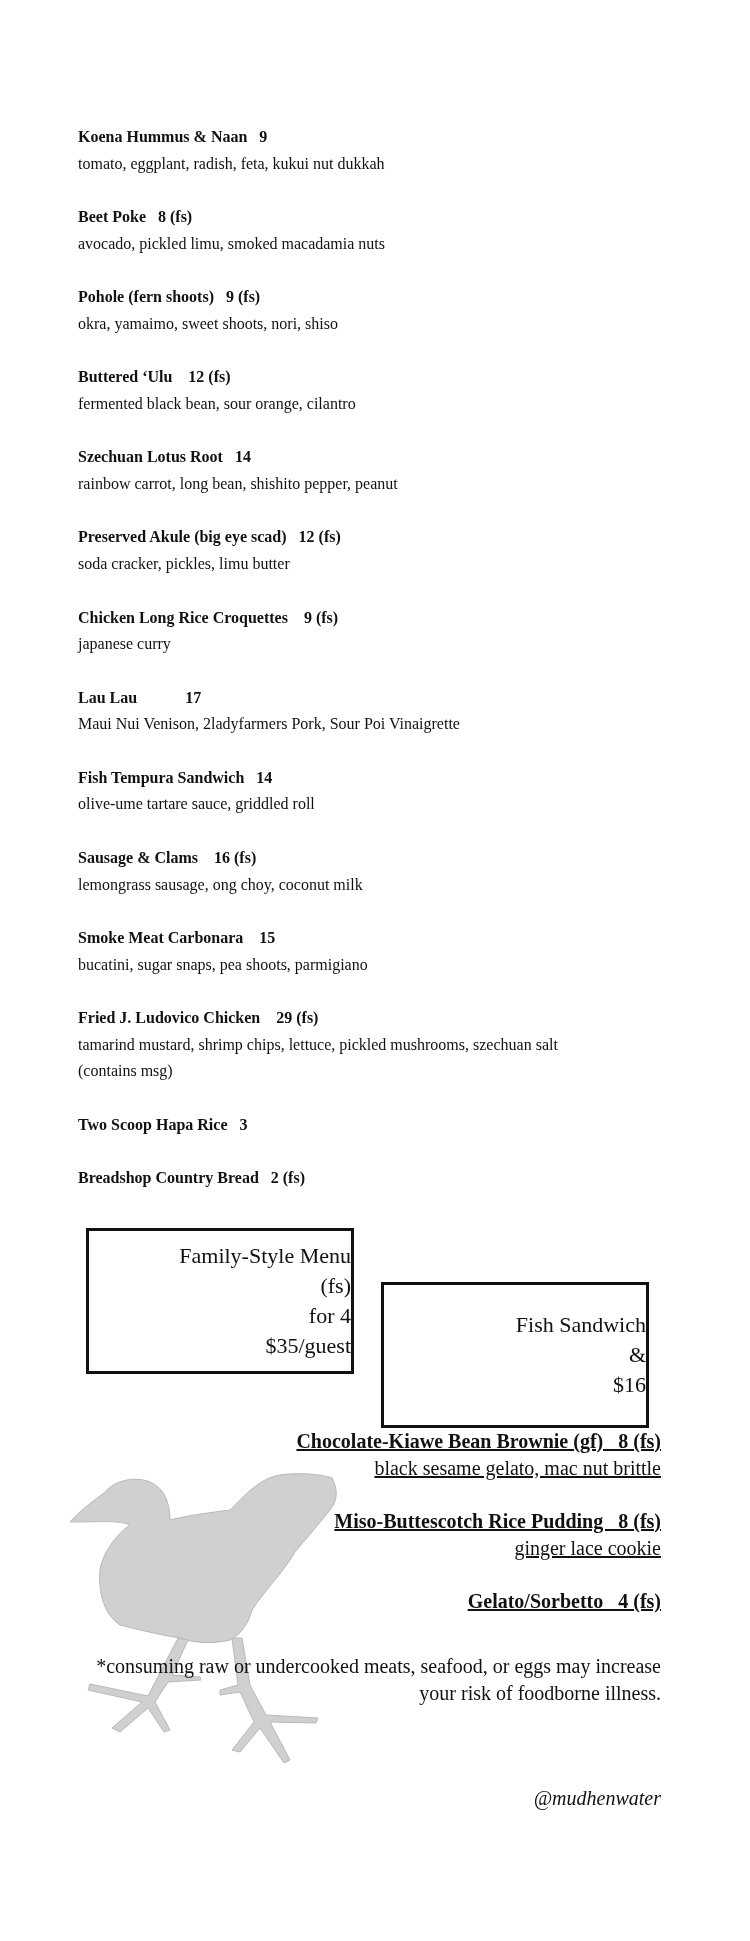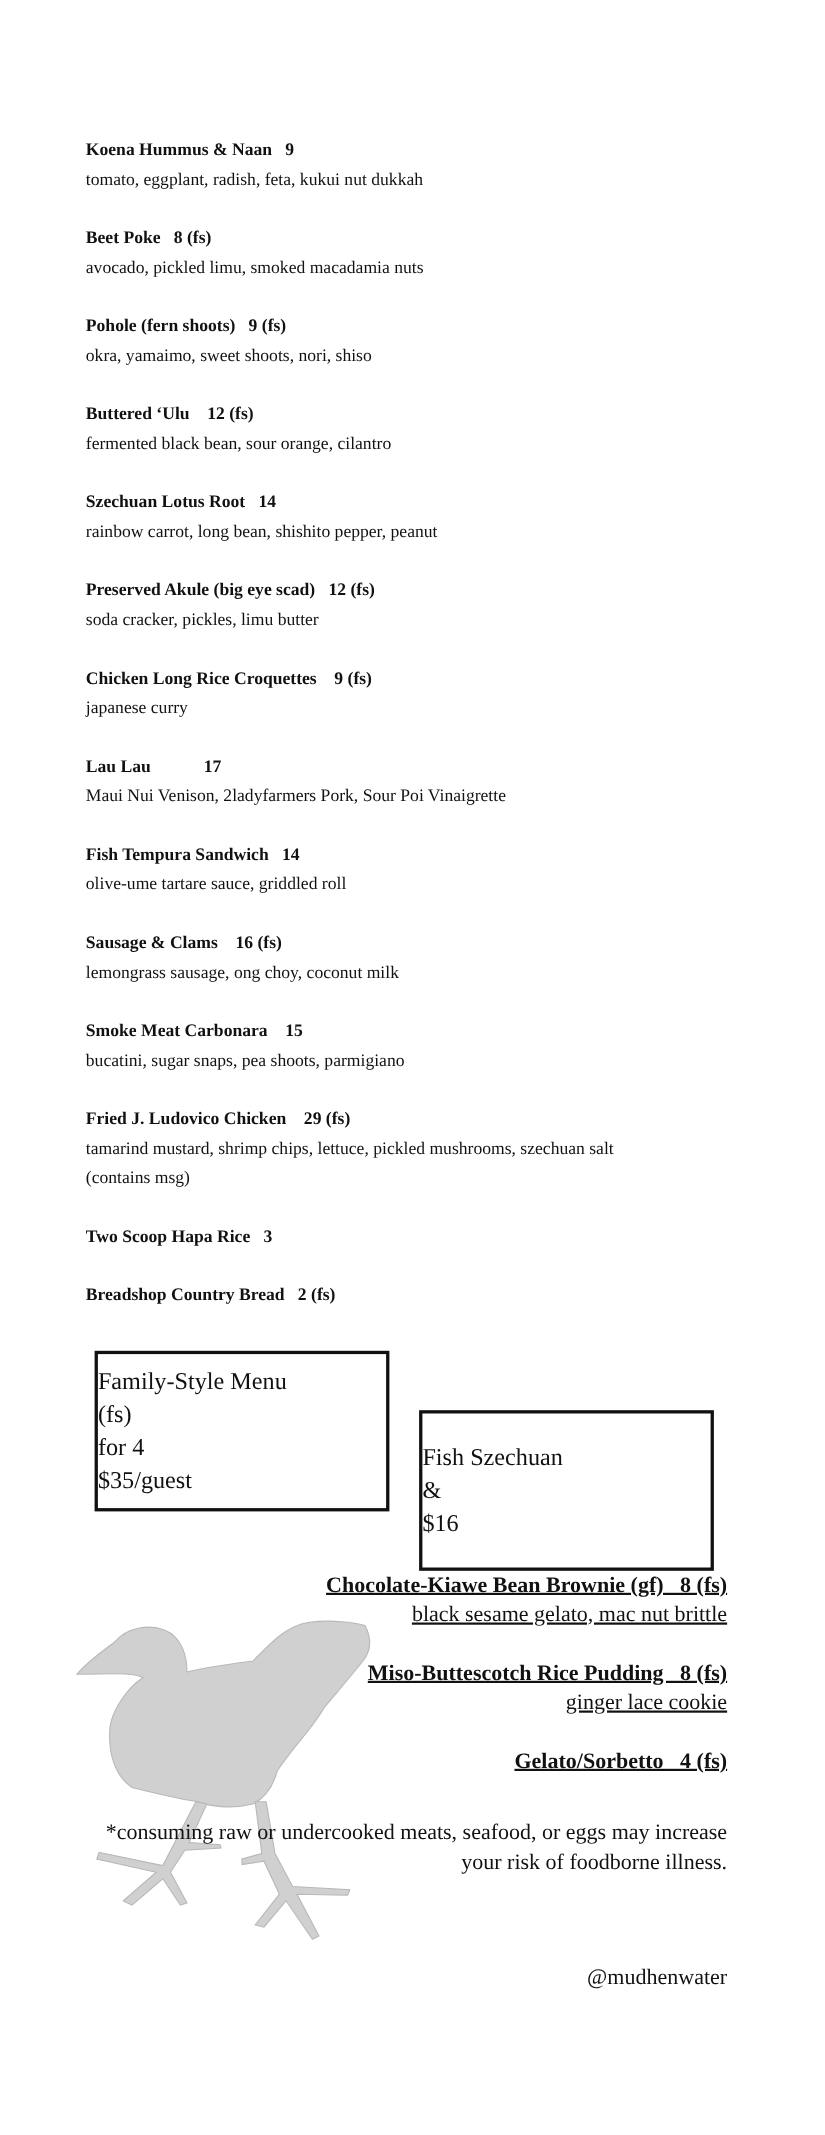--- a/index.html
+++ b/index.html
@@ -14,36 +14,36 @@
     }
     .menu {
       position: absolute; left: 78px; top: 124px; width: 590px;
       font-size: 16px; line-height: 26.7px; z-index: 1;
     }
     .item { margin-bottom: 26.7px; }
     .item-title { font-weight: bold; white-space: pre; display: block; }
     .item-desc { display: block; }
     .box {
       position: absolute; border: 3px solid #111; background: transparent;
-      text-align: left; font-size: 22px; line-height: 30px; box-sizing: border-box;
+      text-align: right; font-size: 22px; line-height: 30px; box-sizing: border-box;
       display: flex; flex-direction: column; justify-content: center; z-index: 1;
     }
     .box-family { left: 86px; top: 1228px; width: 268px; height: 146px; }
     .box-fish { left: 381px; top: 1282px; width: 268px; height: 146px; }
     .desserts {
       position: absolute; right: 89px; top: 1428px; width: 620px;
       text-align: right; font-size: 20px; line-height: 26.7px; z-index: 1; text-decoration: underline;
     }
     .footnotes {
       position: absolute; right: 89px; top: 1653px; width: 590px;
       text-align: right; font-size: 20px; line-height: 26.5px; z-index: 1;
     }
     .handle {
       position: absolute; right: 89px; top: 1785px;
-      text-align: center; font-size: 20px; line-height: 26.7px; z-index: 1;
+      text-align: center; font-size: 20px; line-height: 26.7px; z-index: 1; font-style: italic;
     }
   </style>
 </head>
 <body>
 
 <svg class="bird" viewBox="0 0 300 320" xmlns="http://www.w3.org/2000/svg">
   <g fill="#d0d0d0" stroke="#b8b8b8" stroke-width="1">
 
     <path d="M10,52 C20,40 35,30 45,22 C55,10 75,6 90,12 C105,18 110,35 110,50 C130,45 155,42 170,40 C185,25 200,8 220,5 C240,2 265,5 272,8 C278,20 278,30 270,40 C258,55 245,70 235,82 C225,100 205,120 192,140 C188,155 180,165 170,170 C150,175 130,172 120,168 C100,165 80,160 60,155 C45,145 38,125 40,100 C42,85 55,65 70,55 C60,50 40,52 10,52 Z"></path>
 
@@ -111,21 +111,21 @@
 </div>
 
 <div class="box box-family">
   <div>Family-Style Menu</div>
   <div>(fs)</div>
   <div>for 4</div>
   <div>$35/guest</div>
 </div>
 
 <div class="box box-fish">
-  <div>Fish Szechuan</div>
+  <div>Fish Sandwich</div>
   <div>&amp;</div>
   <div>$16</div>
 </div>
 
 <div class="desserts">
   <div class="item">
     <span class="item-title">Chocolate-Kiawe Bean Brownie (gf)   8 (fs)</span>
     <span class="item-desc">black sesame gelato, mac nut brittle</span>
   </div>
   <div class="item">

